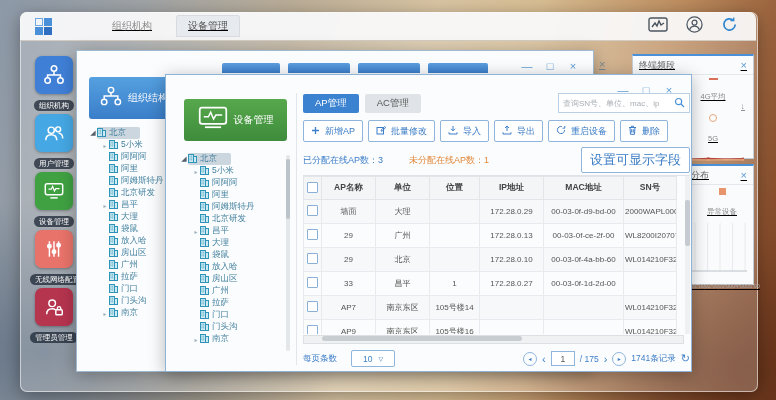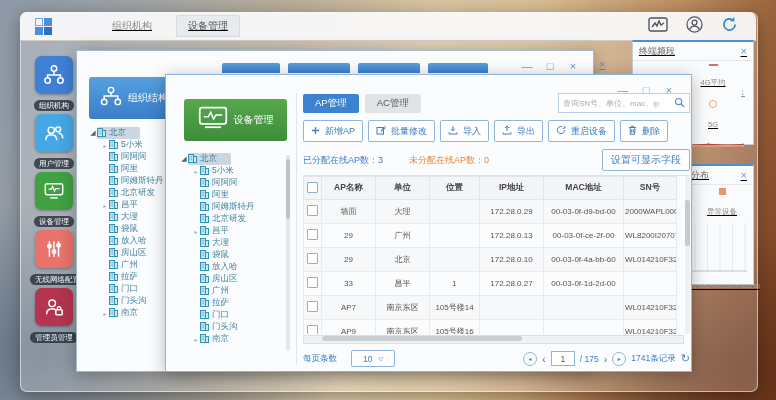--- a/index.html
+++ b/index.html
@@ -60,21 +60,21 @@
   .ap-tab.active{background:#3b82d0;color:#fff;}
   .ap-tab.idle{background:#e0e4e8;color:#555;}
   .search-box{margin-left:auto;width:122px;height:18px;border:1px solid #b8cfe6;background:#fff;display:flex;align-items:center;padding:0 4px;}
   .search-box .ph{font-size:8px;color:#a8aeb5;flex:1;white-space:nowrap;overflow:hidden;}
   .toolbar{margin-top:7px;display:flex;gap:5px;}
   .tbtn{display:flex;align-items:center;gap:5px;height:20px;padding:0 7px;border:1px solid #8fb5dd;border-radius:2px;
     background:#fff;color:#3a7cc4;font-size:9px;white-space:nowrap;cursor:default;}
   .stats-row{margin-top:8px;display:flex;align-items:center;height:20px;}
   .stat-a{font-size:9px;color:#3d7ec9;}
   .stat-b{font-size:9px;color:#e2883a;margin-left:26px;}
-  .fields-btn{margin-left:auto;border:1px solid #8fb5dd;border-radius:2px;background:#fff;color:#3a7cc4;font-size:10px;padding:3px 8px;cursor:default;}
+  .fields-btn{margin-left:auto;border:1px solid #8fb5dd;border-radius:2px;background:#fff;color:#3a7cc4;font-size:13px;padding:3px 8px;cursor:default;}
   
   .tbl-wrap{position:relative;margin-top:5px;height:158px;overflow:hidden;border-top:1px solid #dfe3e7;}
   table.ap{border-collapse:collapse;table-layout:fixed;width:373px;}
   table.ap th{background:#f3f5f7;font-size:8.5px;color:#444;font-weight:bold;height:20px;border:1px solid #e2e6ea;}
   table.ap td{font-size:8px;color:#555;height:21px;border:1px solid #e7eaee;text-align:center;white-space:nowrap;overflow:hidden;}
   table.ap tr.alt td{background:#f7f8fa;}
   td.link{color:#4a90d9;}
   td.mono{font-size:7.5px;}
   .cbx{display:inline-block;width:9px;height:9px;border:1px solid #8ab0d8;border-radius:1px;background:#fff;}
   .v-sb{position:absolute;right:0;top:0;bottom:0;width:5px;background:#eef0f2;}
@@ -85,21 +85,21 @@
   .pager{margin-top:6px;display:flex;align-items:center;font-size:8.5px;color:#3d7ec9;}
   .pp-box{margin-left:14px;width:42px;height:15px;border:1px solid #8fb5dd;border-radius:2px;display:flex;align-items:center;justify-content:center;gap:6px;background:#fff;}
   .pp-box .tri{font-size:6px;color:#3d7ec9;}
   .pg-right{margin-left:auto;display:flex;align-items:center;gap:5px;}
   .pg-circ{width:12px;height:12px;border:1px solid #8fb5dd;border-radius:50%;display:flex;align-items:center;justify-content:center;font-size:6px;color:#3d7ec9;}
   .pg-arrow{font-size:11px;color:#3d7ec9;line-height:10px;}
   .pg-input{width:22px;height:13px;border:1px solid #8fb5dd;background:#fff;text-align:center;font-size:8.5px;color:#555;display:flex;align-items:center;justify-content:center;}
   .pg-refresh{color:#3d7ec9;font-size:11px;}
   
   .mini-panel{background:#fafbfc;border:1px solid #c3cdd6;border-top:2px solid #4a90d9;z-index:4;}
-  #panel-band{left:632px;top:40px;width:120px;height:102px;}
+  #panel-band{left:632px;top:54px;width:120px;height:102px;}
   #panel-dist{left:632px;top:164px;width:120px;height:118px;}
   .mp-head{display:flex;align-items:center;height:18px;padding:0 6px;border-bottom:1px solid #e4e8ec;}
   .mp-title{font-size:9px;color:#666;}
   .mp-close{margin-left:auto;color:#5b9bd5;font-size:11px;}
   .mp-legend{display:flex;align-items:center;gap:12px;font-size:7.5px;color:#888;padding:3px 4px 0 44px;flex-direction:column;}
   .lg-dash{display:inline-block;width:9px;height:0;border-top:2px solid #d9705a;}
   .lg-circ{display:inline-block;width:6px;height:6px;border:1.5px solid #e8a87c;border-radius:50%;}
   .lg-sq{display:inline-block;width:7px;height:7px;background:#e8956d;}
   .dl-ico{position:absolute;right:8px;top:46px;color:#8a9099;font-size:9px;border-bottom:1.5px solid #8a9099;line-height:8px;}
   .xlabels{display:flex;justify-content:space-between;font-size:6.5px;color:#999;padding:0 8px;}
@@ -644,21 +644,21 @@
           <span class="tbtn">
             <span><svg width="9" height="10" viewBox="0 0 9 10" fill="none" stroke="#3d7ec9">
                 <path d="M1 2.5h7M3.5 2.5V1.2h2v1.3M2 2.5l.5 6.8h4L7 2.5M3.7 4.2v3.4M5.3 4.2v3.4"></path>
               </svg></span>
             <span>删除</span>
           </span>
         </div>
 
       <div class="stats-row">
         <span class="stat-a">已分配在线AP数：3</span>
-        <span class="stat-b">未分配在线AP数：0</span>
+        <span class="stat-b">未分配在线AP数：1</span>
         <span class="fields-btn">设置可显示字段</span>
       </div>
 
       <div class="tbl-wrap">
         <table class="ap" id="ap-table">
             <colgroup>
               <col style="width:18px">
               <col style="width:54px">
               <col style="width:54px">
               <col style="width:50px">

